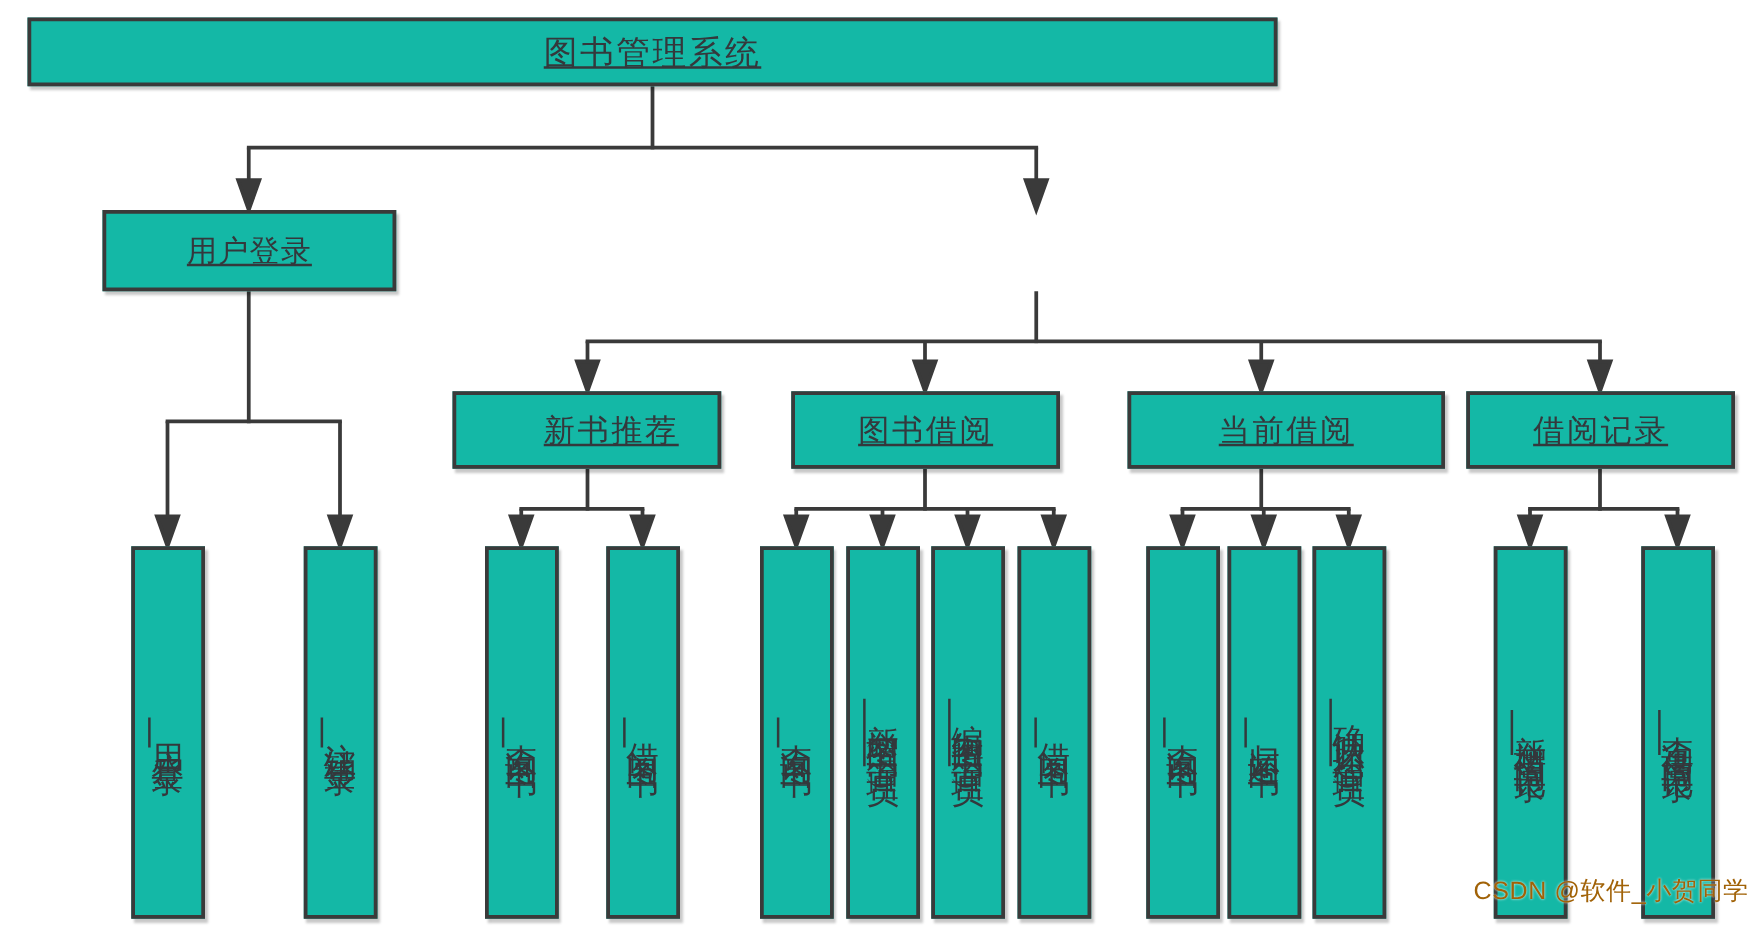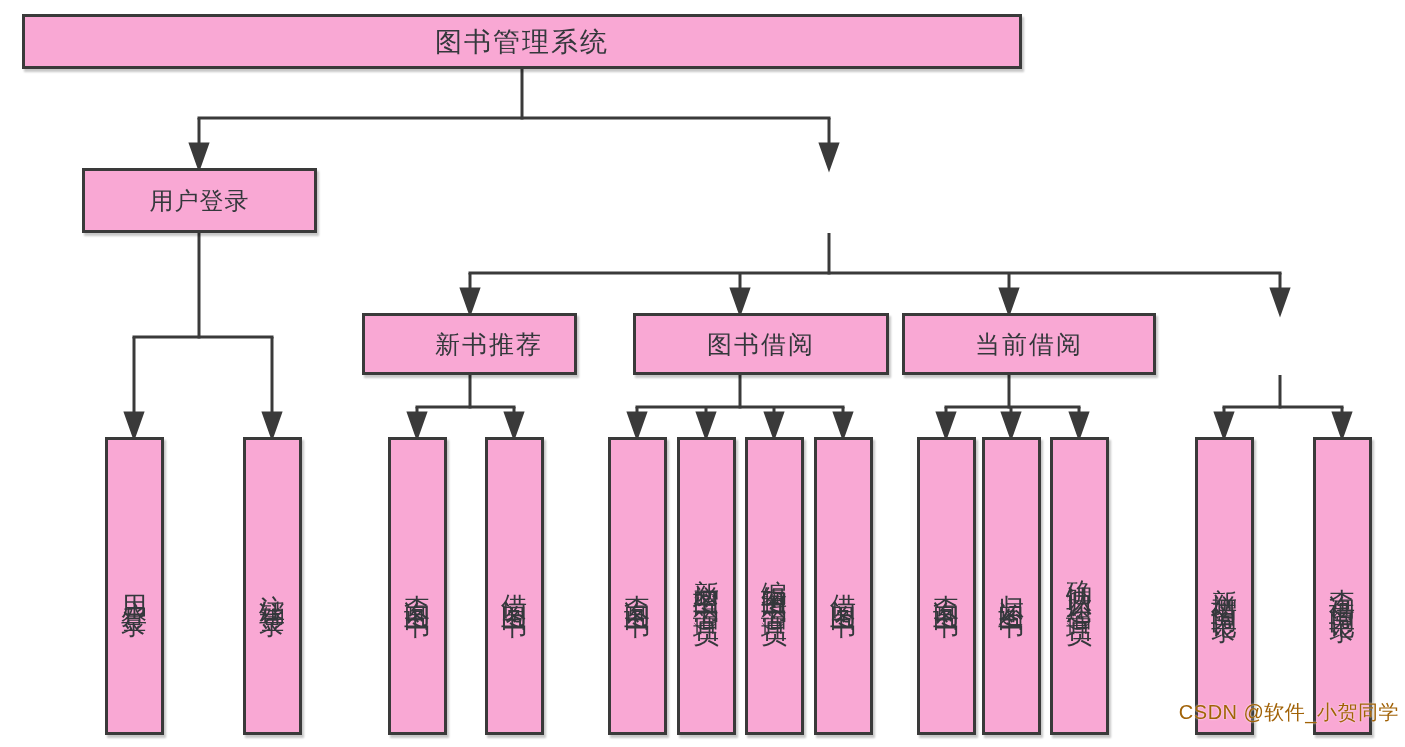--- a/index.html
+++ b/index.html
@@ -8,28 +8,29 @@
     width:1405px; height:747px;
     background:#ffffff;
     overflow:hidden;
     font-family:"Liberation Sans", sans-serif;
     color:#34383c;
   }
   svg.connectors { position:absolute; left:0; top:0; z-index:1; }
   .node {
     position:absolute;
     box-sizing:border-box;
-    background:#f9a8d4;
+    background:#14b8a6;
     border:3px solid #3a3a3a;
     display:flex;
     align-items:center;
     justify-content:center;
     z-index:2;
     box-shadow:2px 3px 2px rgba(0,0,0,0.22);
     white-space:nowrap;
+    text-decoration:underline;
   }
   .root  { font-size:27px; letter-spacing:2px; }
   .hnode { font-size:24px; letter-spacing:1px; }
   .l3    { font-size:25px; letter-spacing:2px; }
   .vnode {
     writing-mode:vertical-rl;
     text-orientation:mixed;
     font-size:26px;
     letter-spacing:6px;
     line-height:1;
@@ -126,22 +127,23 @@
         <polygon points="1333.5,413 1350.5,413 1342,437"></polygon>
       </g>
     </g>
   </svg>
 
   <div class="node root" style="left:22px; top:14px; width:1000px; height:55px;">图书管理系统</div>
 
   <div class="node hnode" style="left:82px; top:168px; width:235px; height:65px;">用户登录</div>
 
   <div class="node l3" style="left:362px; top:313px; width:215px; height:62px;padding-left:39px;">新书推荐</div>
-  <div class="node l3" style="left:633px; top:313px; width:256px; height:62px;">图书借阅</div>
+  <div class="node l3" style="left:633px; top:313px; width:215px; height:62px;">图书借阅</div>
   <div class="node l3" style="left:902px; top:313px; width:254px; height:62px;">当前借阅</div>
+  <div class="node l3" style="left:1173px; top:313px; width:215px; height:62px;">借阅记录</div>
 
   <div class="node vnode" style="left:105px; top:437px; width:59px; height:298px;">用户登录</div>
   <div class="node vnode" style="left:243px; top:437px; width:59px; height:298px;">注销登录</div>
 
   <div class="node vnode" style="left:388px; top:437px; width:59px; height:298px;">查询图书</div>
   <div class="node vnode" style="left:485px; top:437px; width:59px; height:298px;">借阅图书</div>
 
   <div class="node vnode" style="left:608px; top:437px; width:59px; height:298px;">查询图书</div>
   <div class="node vnode" style="left:677px; top:437px; width:59px; height:298px;">新增图书（管理员）</div>
   <div class="node vnode" style="left:745px; top:437px; width:59px; height:298px;">编辑图书（管理员）</div>

